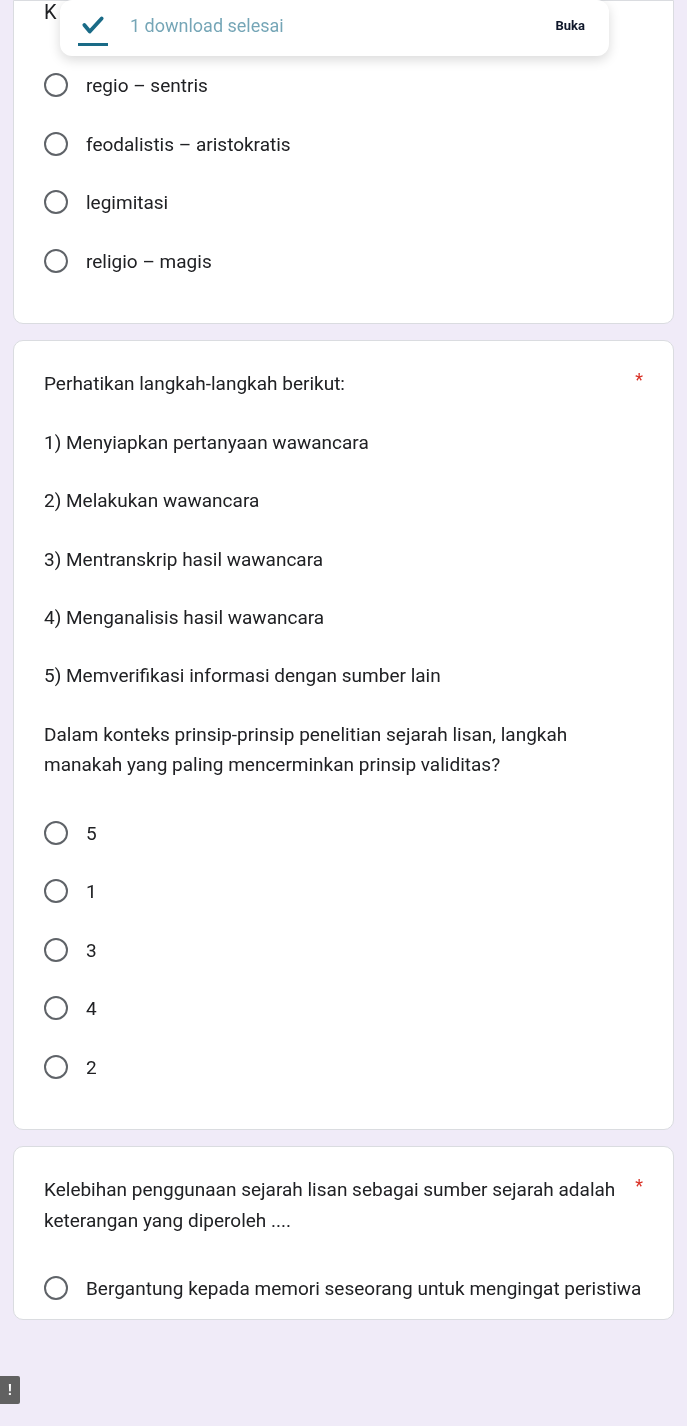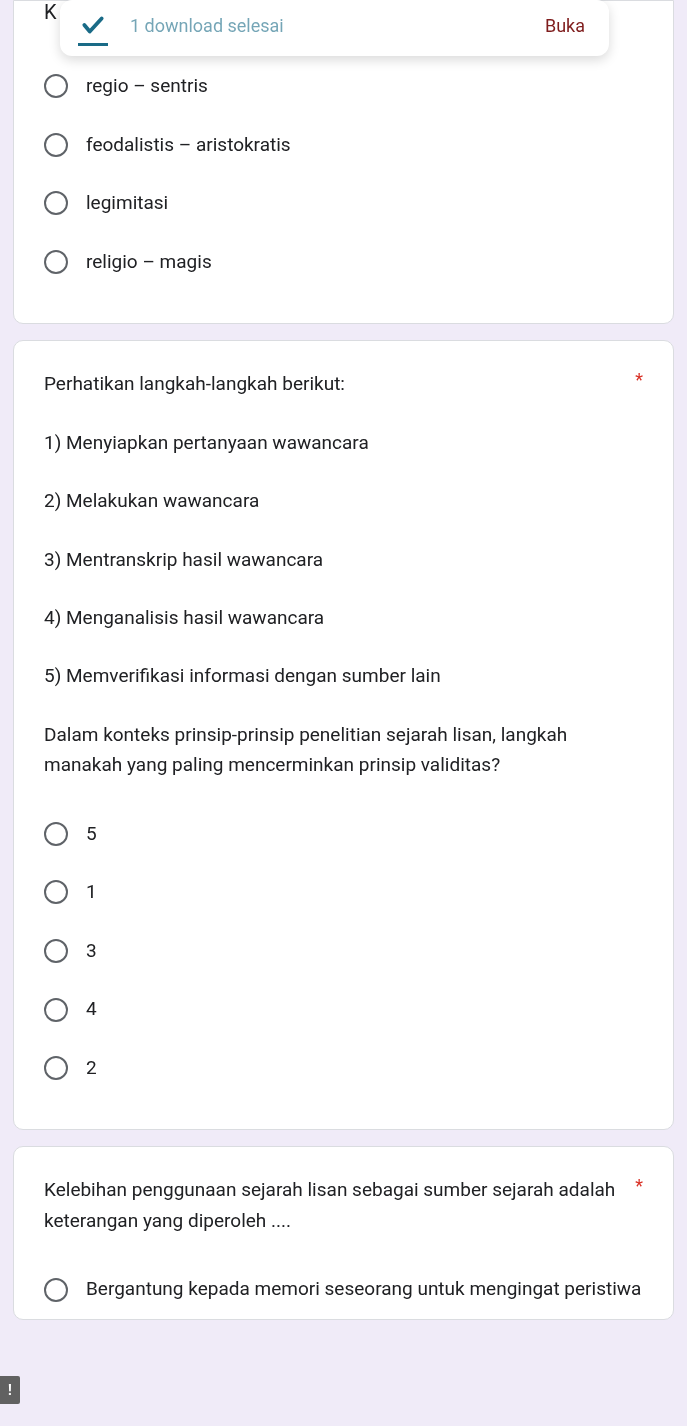--- a/index.html
+++ b/index.html
@@ -28,40 +28,39 @@
     display: flex; align-items: center; justify-content: center;
     color: #1a6b87;
     margin-right: 20px;
     position: relative;
   }
   .dl-check svg { width: 26px; height: 26px; }
   .dl-underline { position: absolute; bottom: -4px; left: 2px; right: 2px; height: 3px; background: #1a6b87; }
   .dl-text { flex: 1; }
   .dl-title { font-size: 18px; color: #1a6b87; font-weight: 400; opacity: 0.6; }
   .dl-sub { font-size: 15px; color: #7a8a94; margin-top: 2px; }
-  .dl-action { color: #7f1d1d; font-size: 18px; font-weight: 400; cursor: pointer; padding: 4px 8px; }
+  .dl-action { color: #0f172a; font-size: 13px; font-weight: 700; cursor: pointer; padding: 4px 8px; }
 
   .card {
     background: #fff;
     border: 1px solid #dadce0;
     border-radius: 10px;
     margin: 16px 13px;
     padding: 28px 30px 32px 30px;
   }
   .card.first { margin-top: 0; border-top-left-radius: 0; border-top-right-radius: 0; padding-top: 56px; }
   .ke-text { position: absolute; top: 0; left: 44px; font-size: 20px; z-index: 50; }
   .question-header { display: flex; align-items: flex-start; margin-bottom: 24px; }
   .question-title { flex: 1; line-height: 1.6; font-size: 19px; }
   .question-title p { margin-bottom: 28px; }
   .question-title p:last-child { margin-bottom: 0; }
   .required-star { color: #d93025; font-size: 18px; margin-left: 10px; }
 
   .option-row {
     display: flex;
-    align-items: center;
     padding: 16px 0;
     cursor: pointer;
   }
   .radio {
     width: 24px; height: 24px;
     border: 2.5px solid #5f6368;
     border-radius: 50%;
     flex-shrink: 0;
     margin-right: 18px;
   }

